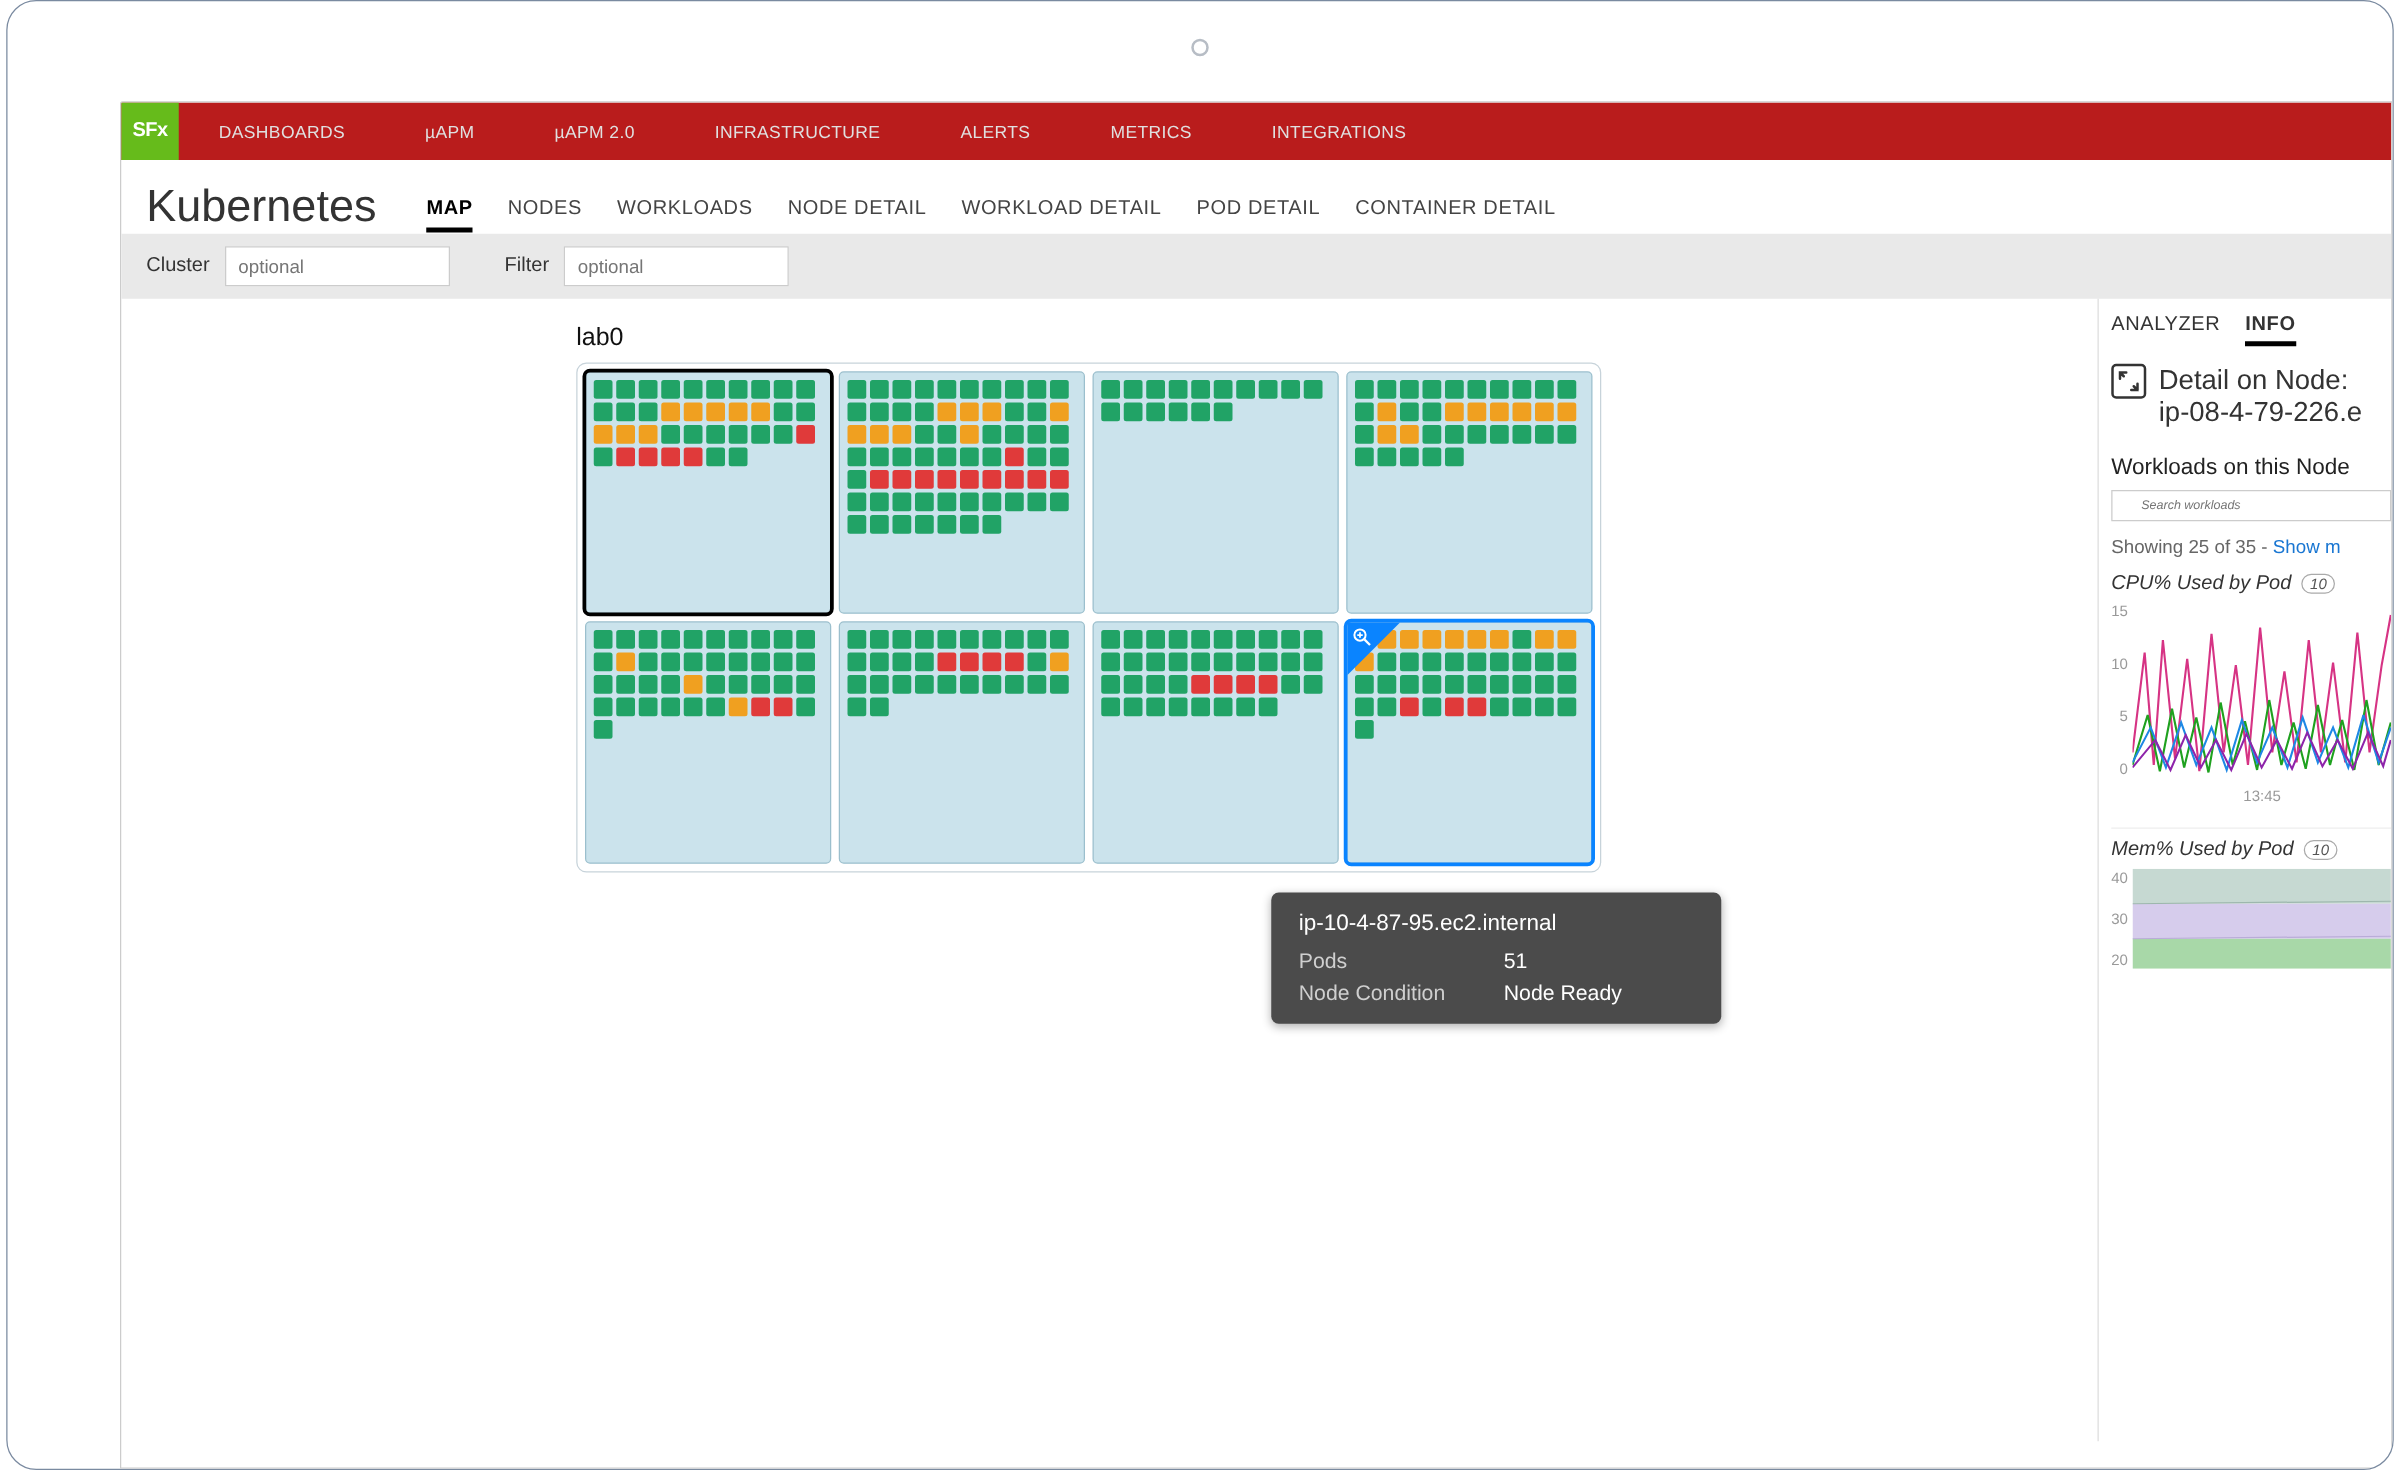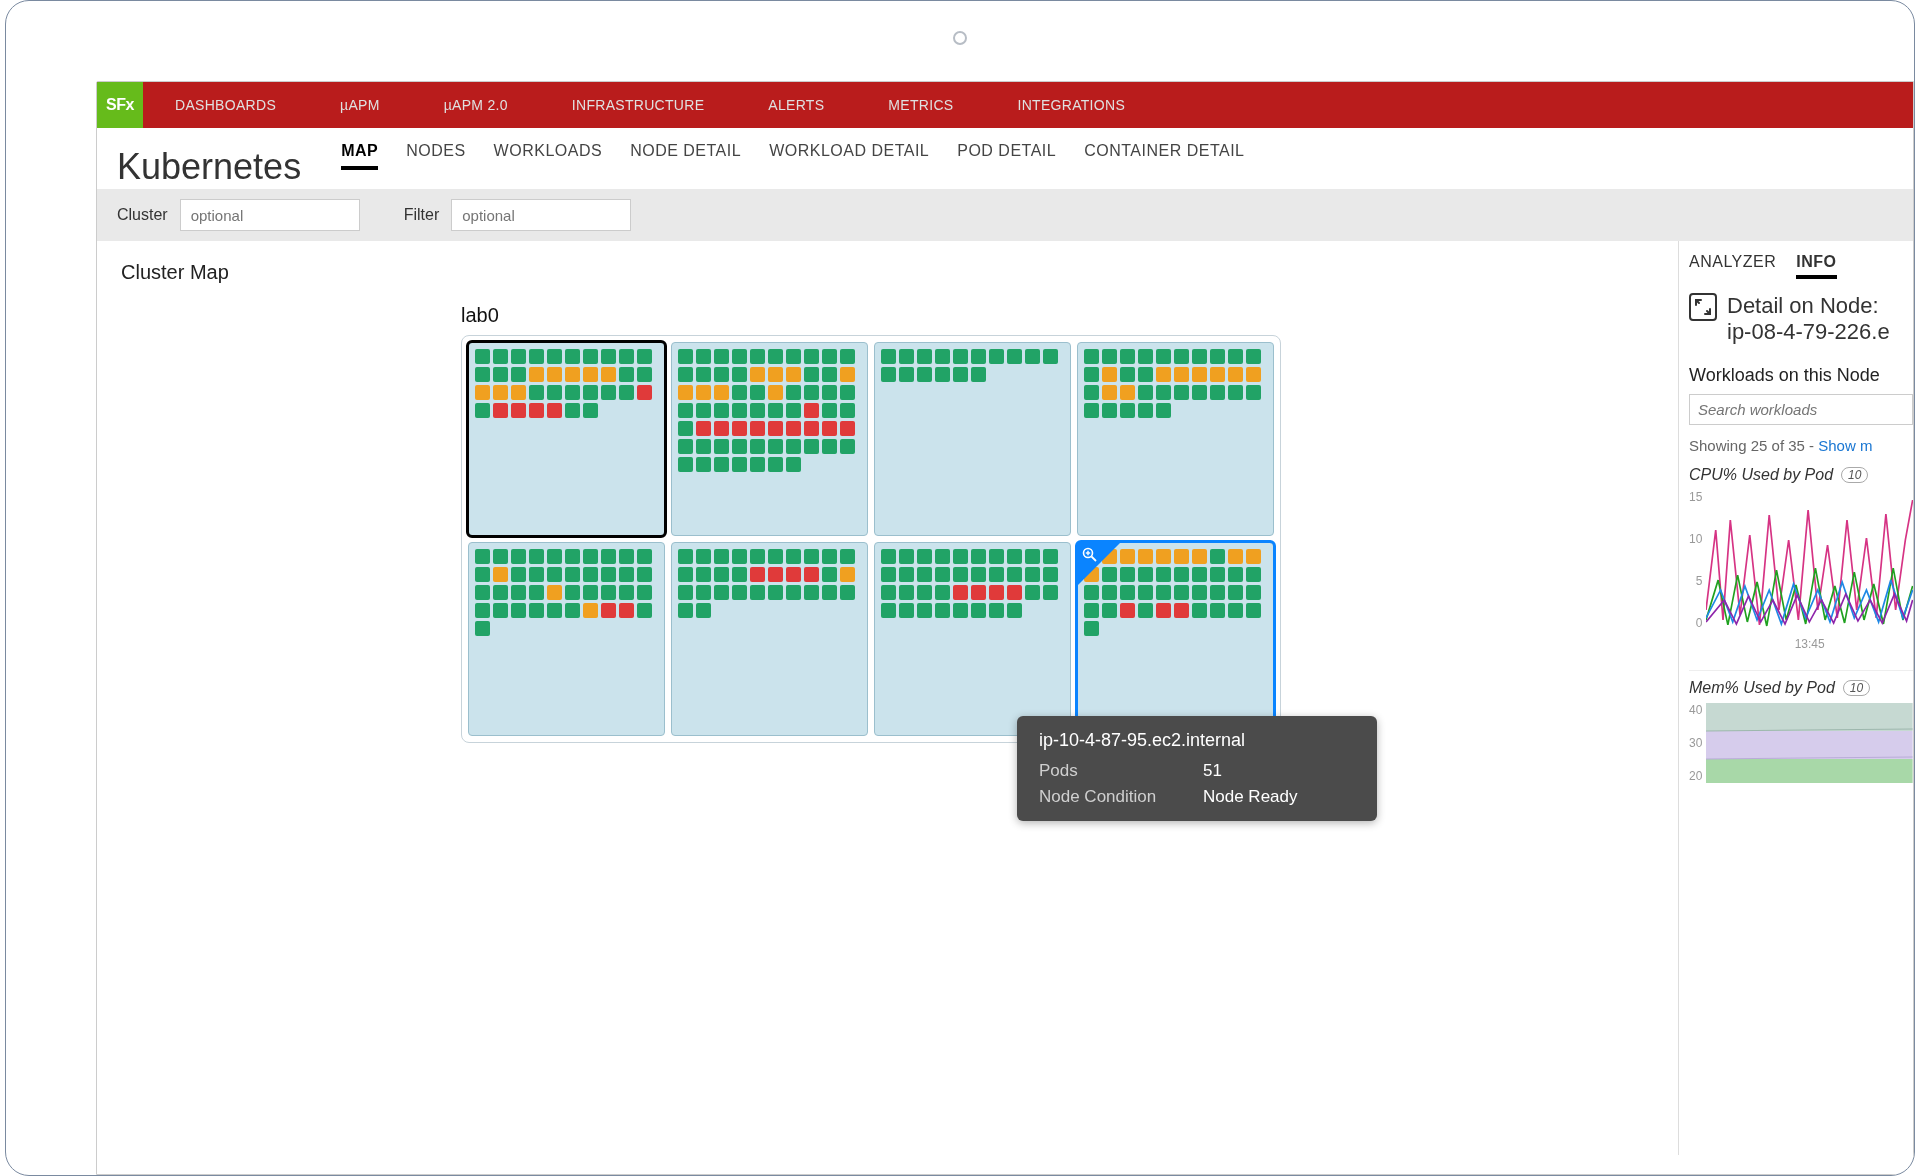--- a/index.html
+++ b/index.html
@@ -70,21 +70,21 @@
     font-weight: 400;
     margin-top: 2px;
     display: inline-block;
     vertical-align: bottom;
   }
   .subtabs {
     display: inline-flex;
     margin-left: 40px;
     gap: 28px;
     vertical-align: bottom;
-    padding-bottom: 18px;
+    padding-bottom: 0;
   }
   .subtab {
     color: #444;
     font-size: 16px;
     letter-spacing: 0.5px;
     padding-bottom: 6px;
     border-bottom: 4px solid transparent;
     cursor: pointer;
     font-weight: 500;
   }
@@ -218,24 +218,24 @@
     border-radius: 4px;
     width: 28px; height: 28px;
     display: flex; align-items: center; justify-content: center;
     font-size: 16px;
     flex-shrink: 0;
   }
   .section-title { font-size: 18px; margin-top: 20px; margin-bottom: 8px; color:#222; }
   .search-wk {
     width: 100%;
     border: 1px solid #ccc;
-    padding: 6px 8px;
+    padding: 6px 23px;
     font-style: italic;
     color: #0f766e;
-    font-size: 15px;
+    font-size: 10px;
   }
   .wk-table {
     border: 1px solid #ddd;
     border-top: none;
     font-size: 14px;
   }
   .wk-head {
     background: #f2f2f2;
     padding: 6px 10px;
     font-weight: 600;
@@ -325,21 +325,20 @@
     <div class="filterbar">
       <span class="filter-label">Cluster</span>
       <input class="filter-input" placeholder="optional" style="">
       <span style="width:20px"></span>
       <span class="filter-label">Filter</span>
       <input class="filter-input" placeholder="optional" style="">
     </div>
 
     <div class="main-area">
       <div class="cluster-panel">
-        <div class="cluster-heading">Cluster Map</div>
         <div class="cluster-label">lab0</div>
         <div class="cluster-grid" id="cluster-grid">
             <div class="node selected-black">
               <div class="pods">
                 <div class="pod g"></div>
                 <div class="pod g"></div>
                 <div class="pod g"></div>
                 <div class="pod g"></div>
                 <div class="pod g"></div>
                 <div class="pod g"></div>

